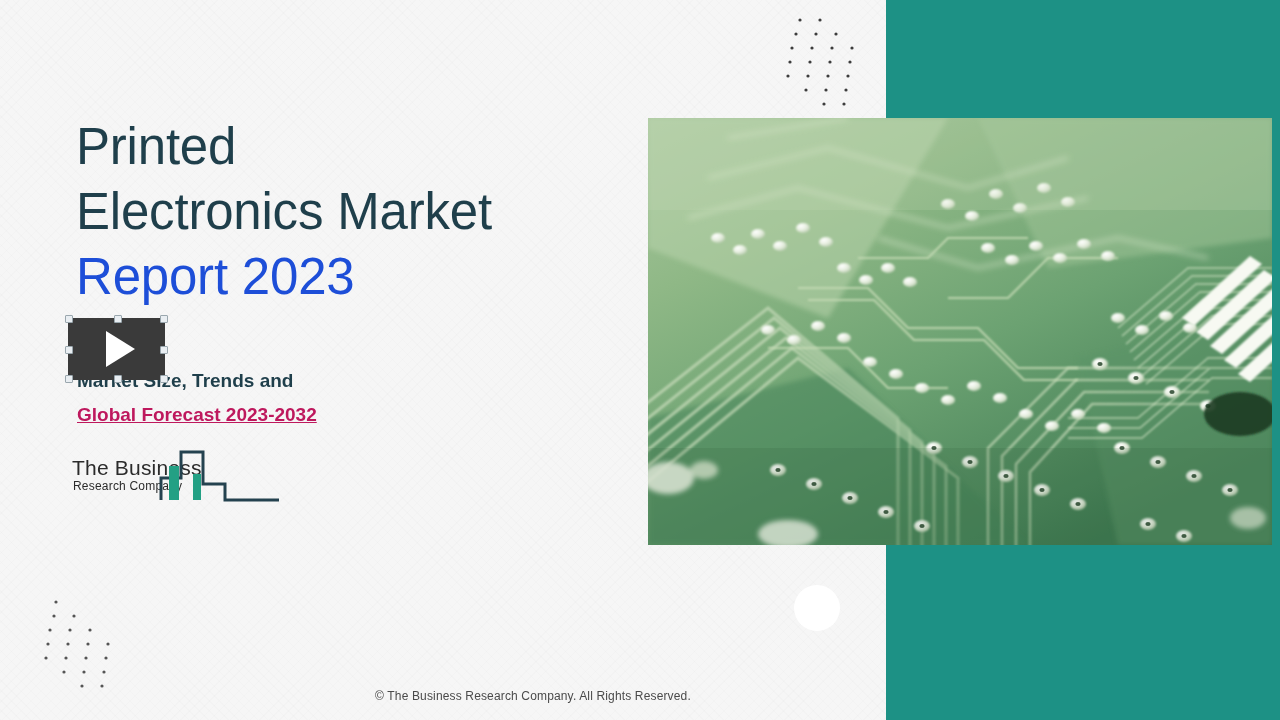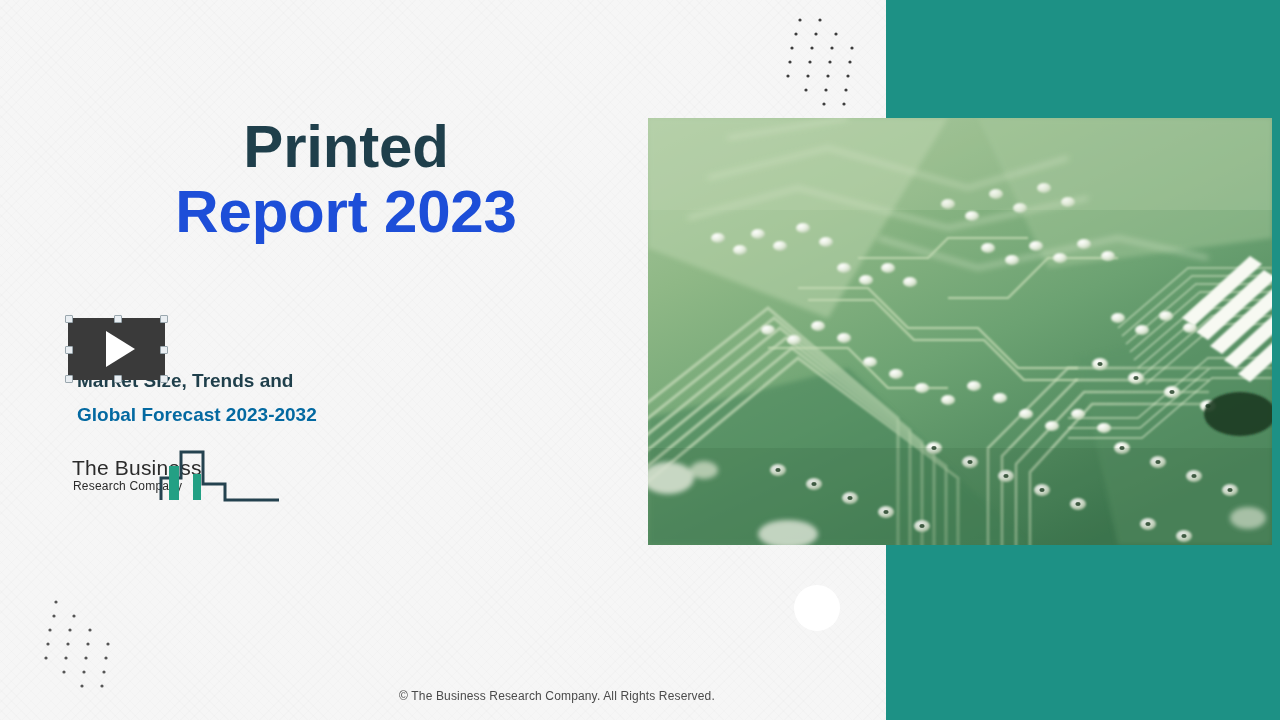--- a/index.html
+++ b/index.html
@@ -52,27 +52,26 @@
   .board-photo svg { display: block; width: 100%; height: 100%; }
 
   
   .title-block {
     position: absolute;
     left: 76px;
     top: 114px;
     width: 540px;
   }
   .title-line {
-    font-size: 60px;
+    font-size: 51px;
     line-height: 65px;
-    font-weight: 700;
+    font-weight: 400;
     color: #1f3f4b;
     letter-spacing: -0.2px;
     white-space: nowrap;
-    text-align: center;
   }
 
   
   .subtitle-block {
     position: absolute;
     left: 77px;
     top: 364px;
     width: 500px;
   }
   .subtitle-line {
@@ -179,21 +178,20 @@
   
   .footer {
     position: absolute;
     left: 0;
     top: 689px;
     width: 1066px;
     text-align: center;
     font-size: 12px;
     color: #4a4a4a;
     letter-spacing: 0.15px;
-    padding-left: 24px;
   }
 </style>
 </head>
 <body>
 
 <div class="slide">
 
   <div class="bg-texture" style="background-color: rgb(246, 246, 246);"></div>
 
   <div class="teal-panel" style="background: rgb(29, 145, 133);"></div>
@@ -420,26 +418,27 @@
         <ellipse cx="600" cy="400" rx="18" ry="11" fill="#e8f1de" opacity="0.7"></ellipse>
       </g>
 
       <rect width="624" height="92" fill="#cfe0bf" opacity="0.18"></rect>
       <rect y="330" width="624" height="97" fill="#1f4a2c" opacity="0.12"></rect>
     </svg>
   </div>
 
   <div class="title-block">
     <div class="title-line" style="color: rgb(31, 63, 75);">Printed</div>
+    <div class="title-line" style="color: rgb(31, 63, 75);">Electronics Market</div>
     <div class="title-line" style="color: #1d4ed8;">Report 2023</div>
   </div>
 
   <div class="subtitle-block">
     <div class="subtitle-line" style="color: rgb(31, 63, 75);">Market Size, Trends and</div>
-    <div class="subtitle-line" style="color: #0369a1;">Global Forecast 2023-2032</div>
+    <div class="subtitle-line" style="color: #be185d; text-decoration: underline;">Global Forecast 2023-2032</div>
   </div>
 
   <div class="video-placeholder" style="background: rgb(58, 58, 58);">
     <div class="play-triangle"></div>
     <span class="sel-handle sel-tl"></span>
     <span class="sel-handle sel-tc"></span>
     <span class="sel-handle sel-tr"></span>
     <span class="sel-handle sel-ml"></span>
     <span class="sel-handle sel-mr"></span>
     <span class="sel-handle sel-bl"></span>

